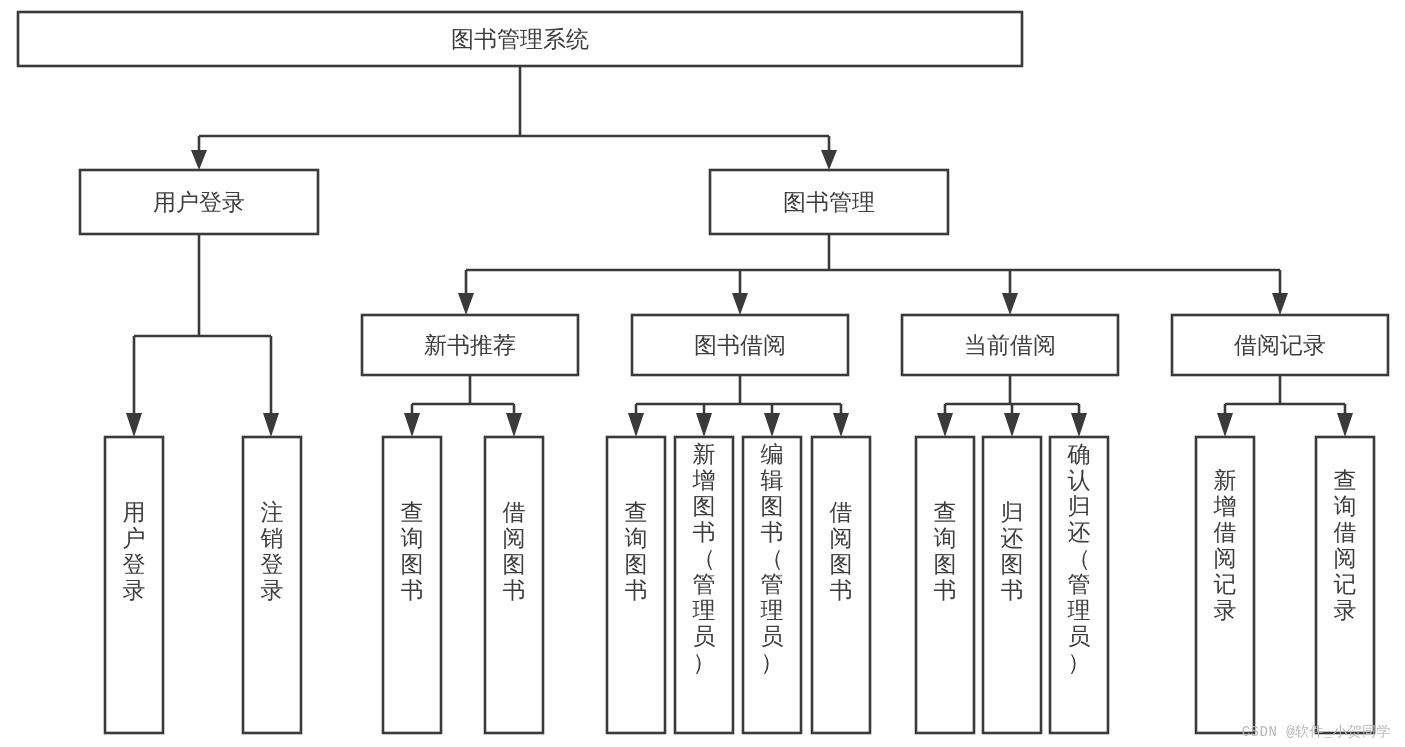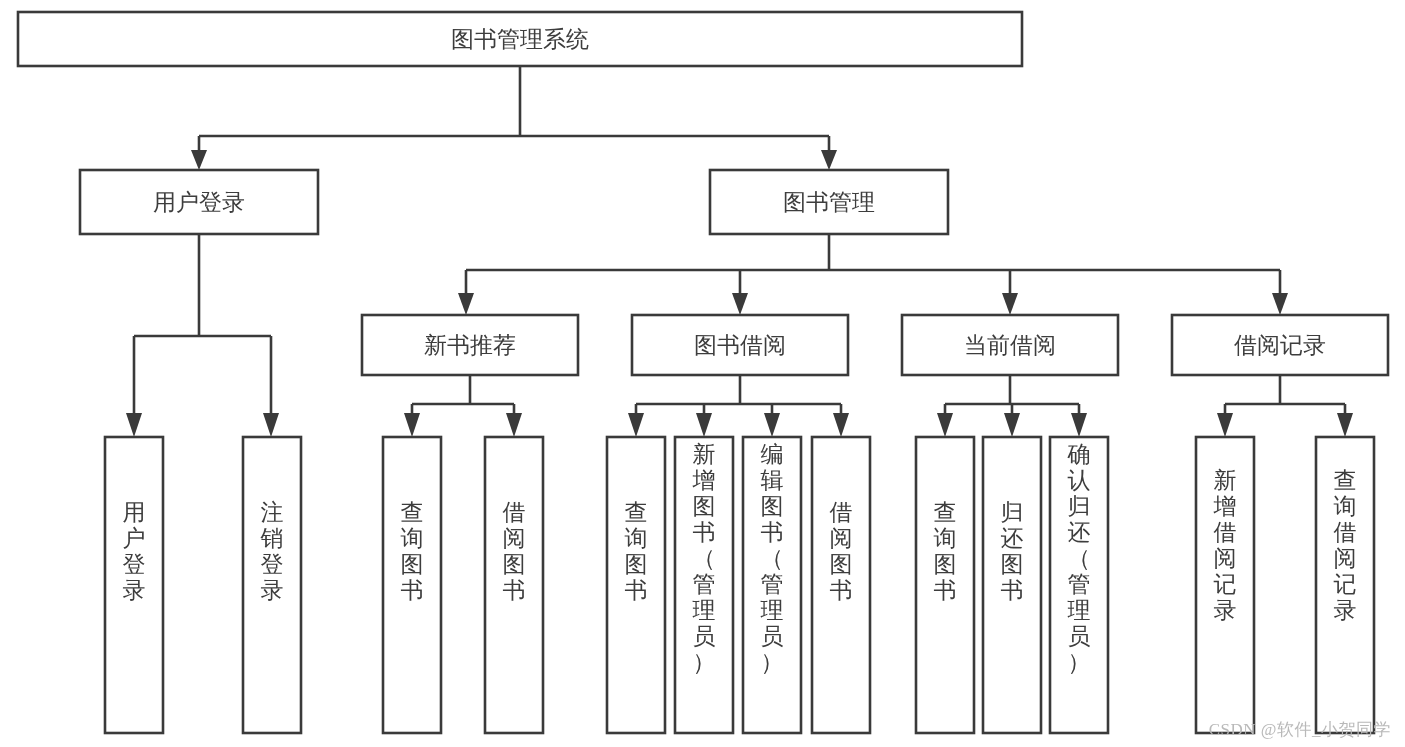--- a/index.html
+++ b/index.html
@@ -51,22 +51,22 @@
   .node-label-vertical {
     fill: #3d3d3d;
     font-family: "DejaVu Sans", "Liberation Sans", sans-serif;
     font-size: 23px;
     text-anchor: middle;
   }
   .watermark-text {
     position: absolute;
     right: 14px;
     bottom: 6px;
-    font-family: Liberation Serif, serif;
-    font-size: 17px;
+    font-family: Liberation Mono, monospace;
+    font-size: 14px;
     color: #b9b9b9;
     letter-spacing: 0.5px;
     white-space: nowrap;
     pointer-events: none;
   }
 </style>
 </head>
 <body>
 
 <div id="diagram-root">

